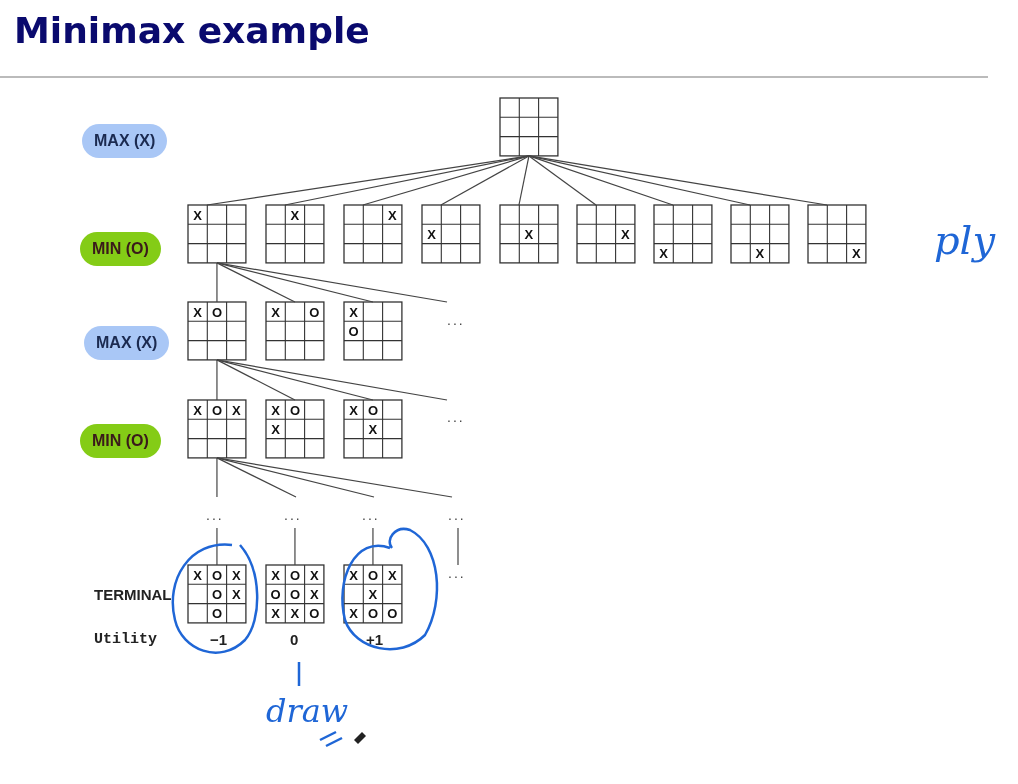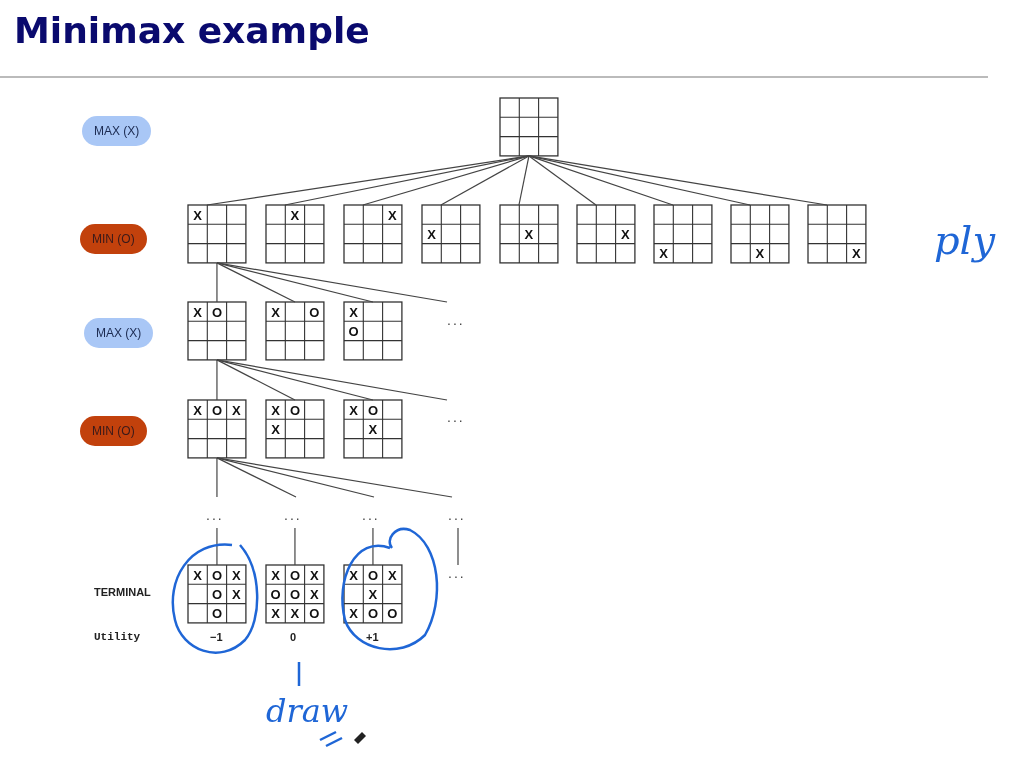--- a/index.html
+++ b/index.html
@@ -1,23 +1,23 @@
 <!DOCTYPE html>
 <html><head>
 <meta charset="utf-8">
 <style>
   html,body{margin:0;padding:0;background:#fff;}
   body{width:1018px;height:784px;position:relative;overflow:hidden;font-family:"Liberation Sans",sans-serif;}
   .title{position:absolute;left:14px;top:10px;font-size:36px;font-weight:bold;color:#0a0a6e;font-family:"DejaVu Sans",sans-serif;letter-spacing:0px;}
   .rule{position:absolute;left:0;top:76px;width:988px;height:2px;background:#bbb;}
   svg{position:absolute;left:0;top:0;}
-  .lbl{position:absolute;font-size:11px;font-weight:bold;color:#222;}
-  .pill{position:absolute;font-size:12px;font-weight:normal;color:#1b2a50;padding:8px 12px;border-radius:18px;}
+  .lbl{position:absolute;font-size:15px;font-weight:bold;color:#222;}
+  .pill{position:absolute;font-size:16px;font-weight:bold;color:#1b2a50;padding:8px 12px;border-radius:18px;margin-top:8px;}
   .pill.max{background:#a9c7f6;}
-  .pill.min{background:#c2410c;color:#3a1a1a;}
+  .pill.min{background:#84cc16;color:#3a1a1a;}
 </style>
 </head>
 <body>
 
 <div class="title">Minimax example</div>
 <div class="rule"></div>
 
 <div class="pill max" style="left:82px;top:116px;">MAX (X)</div>
 <div class="pill min" style="left:80px;top:224px;">MIN (O)</div>
 <div class="pill max" style="left:84px;top:318px;">MAX (X)</div>

